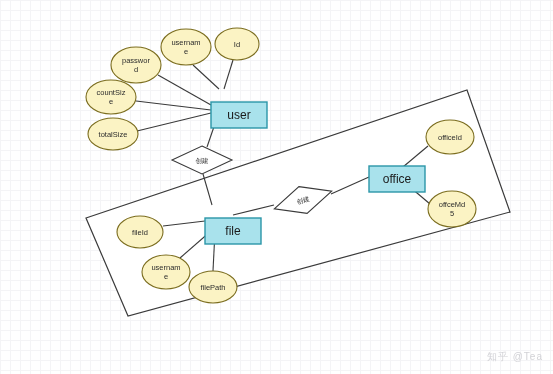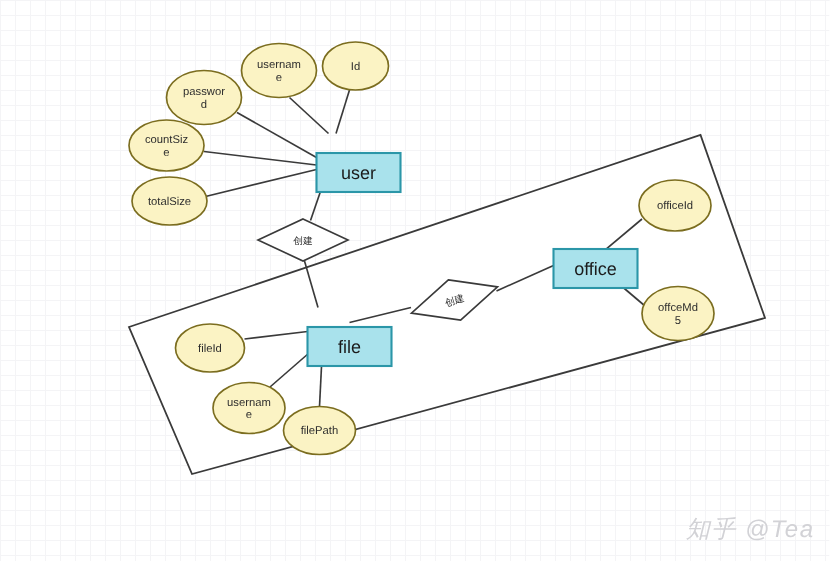--- a/index.html
+++ b/index.html
@@ -70,25 +70,24 @@
     font-family: "Liberation Sans", "DejaVu Sans", sans-serif;
     font-size: 6.5px;
     fill: #2d2d2d;
     text-anchor: middle;
   }
   .watermark-text {
     position: absolute;
     right: 10px;
     bottom: 10px;
     font-family: "Liberation Sans", "DejaVu Sans", sans-serif;
-    font-size: 16px;
+    font-size: 10px;
     color: #d2d2d6;
     letter-spacing: 1px;
     user-select: none;
-    font-style: italic;
   }
 </style>
 </head>
 <body>
 
 <div id="canvas-root">
 
   <svg id="diagram-svg" viewBox="0 0 553 374">
 
     <polygon class="frame-shape" points="86,218 467,90 510,212 128,316"></polygon>

